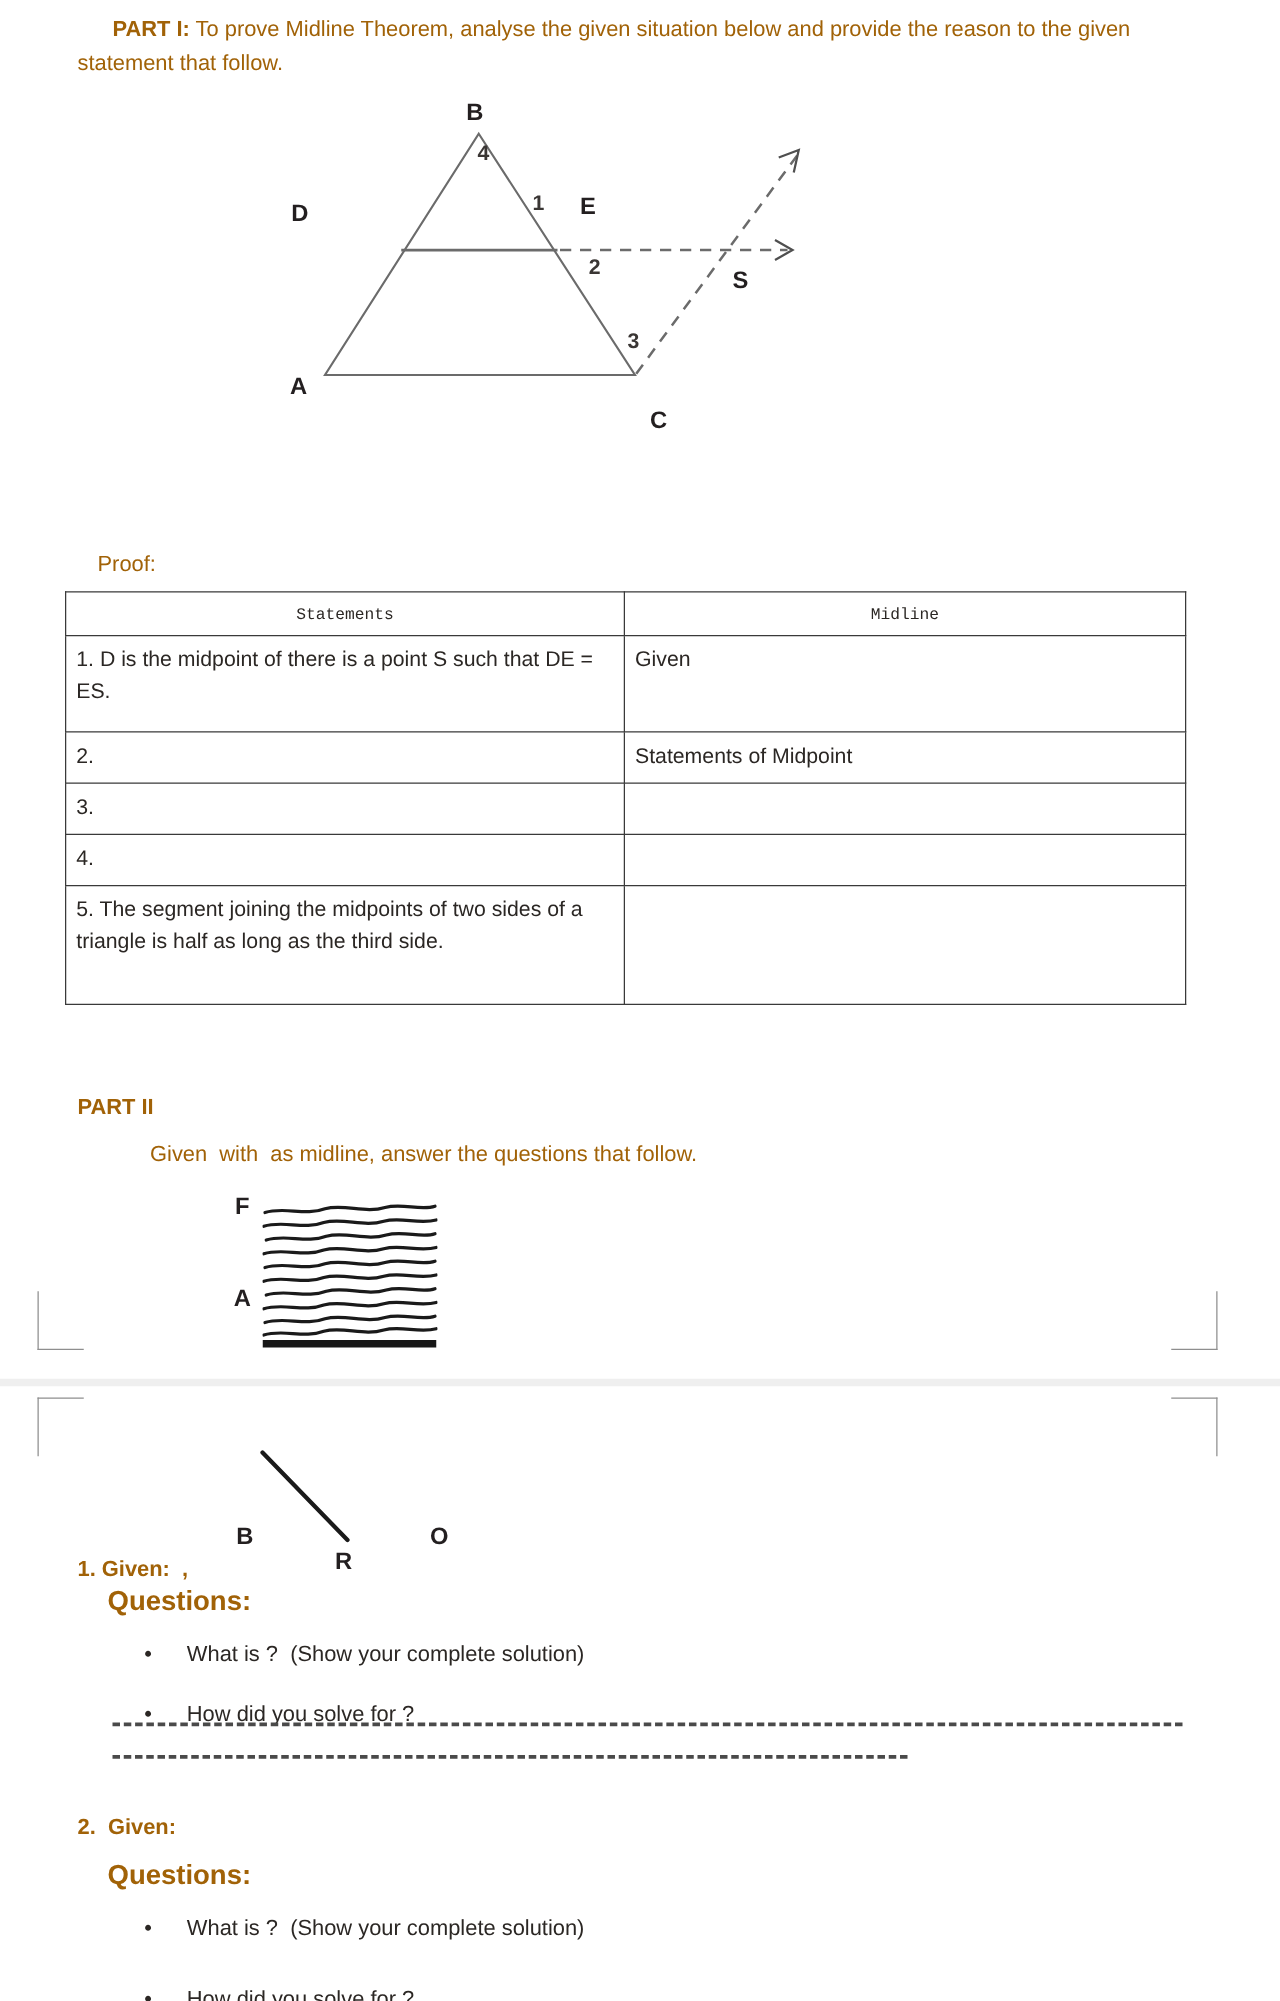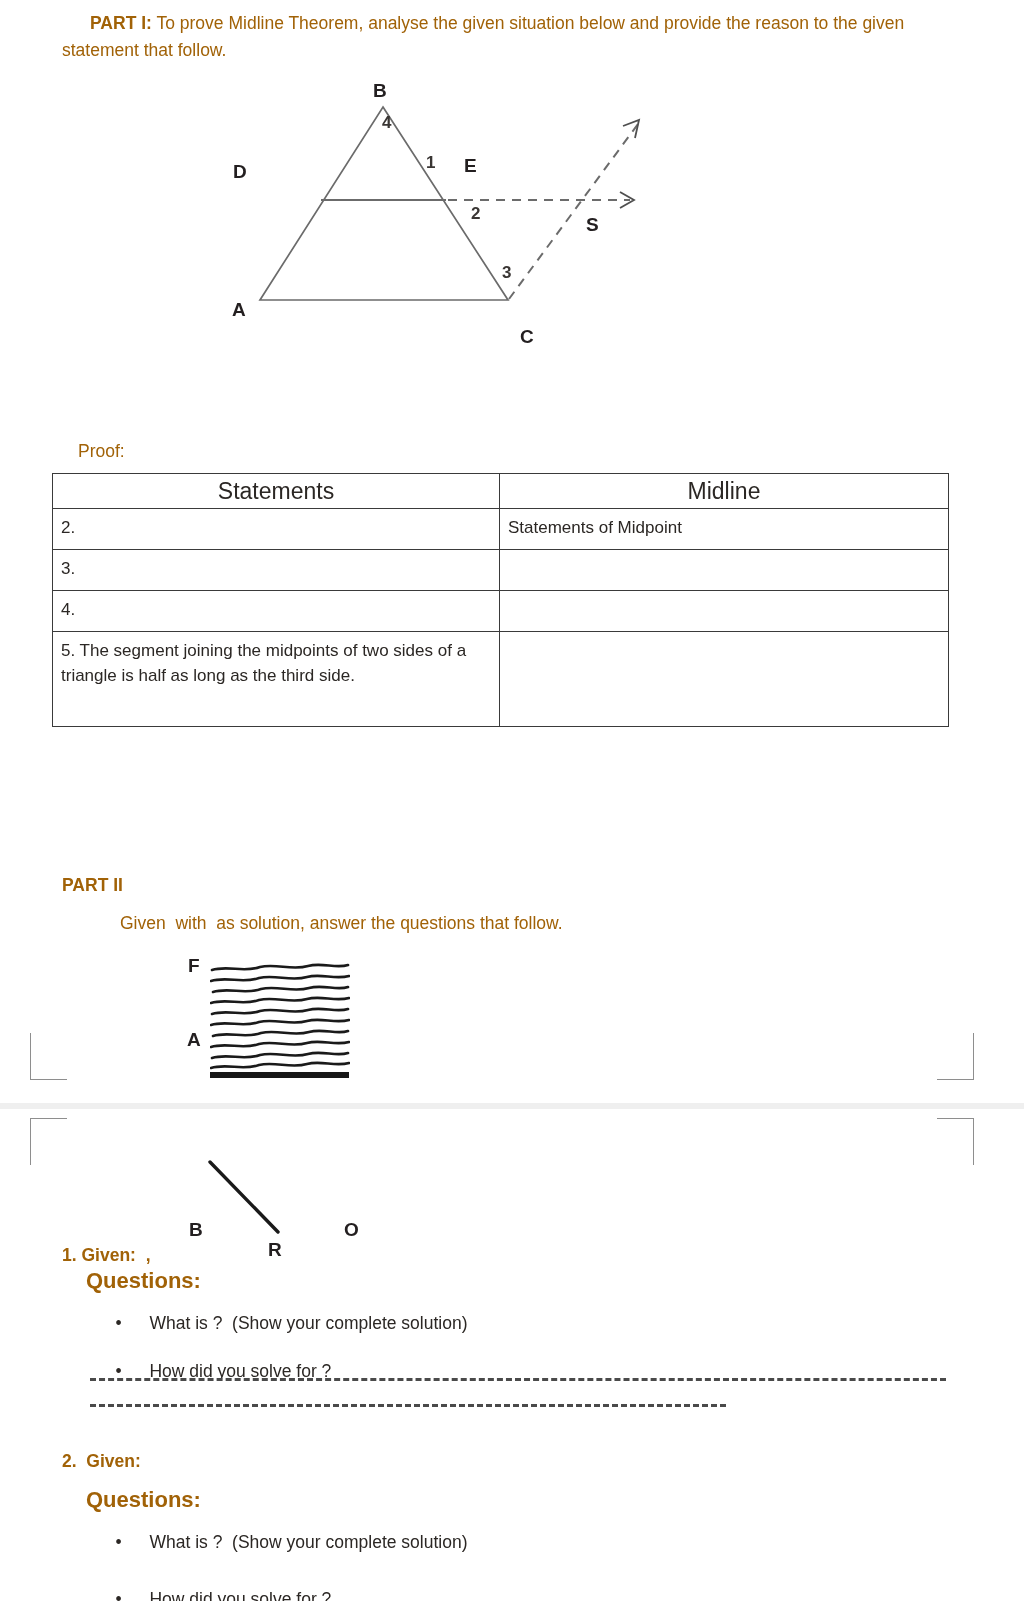--- a/index.html
+++ b/index.html
@@ -87,22 +87,23 @@
     font-size: 17px;
     line-height: 25px;
     color: #2b2724;
     vertical-align: top;
     padding: 6px 8px 8px 8px;
     font-weight: 400;
   }
   #proof-table th {
     text-align: center;
     font-weight: 400;
-    font-size: 23px;
+    font-size: 13px;
     padding: 5px 8px 4px 8px;
+    font-family: Liberation Mono, monospace;
   }
   #proof-table col.c-state { width: 447px; }
   #proof-table col.c-reason { width: 449px; }
   td.h-1 { height: 62px; }
   td.h-2 { height: 26px; }
   td.h-3 { height: 26px; }
   td.h-4 { height: 26px; }
   td.h-5 { height: 80px; }
 
   
@@ -236,40 +237,44 @@
       <col class="c-reason">
     </colgroup>
     <thead>
       <tr>
         <th>Statements</th>
         <th>Midline</th>
       </tr>
     </thead>
     <tbody>
       <tr>
+        <td class="h-1">1. D is the midpoint of there is a point S such that DE = ES.</td>
+        <td class="h-1">Given</td>
+      </tr>
+      <tr>
         <td class="h-2">2.</td>
         <td class="h-2">Statements of Midpoint</td>
       </tr>
       <tr>
         <td class="h-3">3.</td>
         <td class="h-3"></td>
       </tr>
       <tr>
         <td class="h-4">4.</td>
         <td class="h-4"></td>
       </tr>
       <tr>
         <td class="h-5">5. The segment joining the midpoints of two sides of a triangle is half as long as the third side.</td>
         <td class="h-5"></td>
       </tr>
     </tbody>
   </table>
 
   <div class="txt" id="part2-heading">PART II</div>
-  <div class="txt" id="part2-intro">Given  with  as solution, answer the questions that follow.</div>
+  <div class="txt" id="part2-intro">Given  with  as midline, answer the questions that follow.</div>
 
   <div id="scribble-figure">
     <svg width="140" height="120" viewBox="0 0 140 120">
       <g stroke="#1a1a1a" stroke-width="2.6" fill="none" stroke-linecap="round">
         <path d="M2,8 C18,3 34,11 50,5 C66,1 82,9 98,4 C112,0 126,7 138,3"></path>
         <path d="M1,19 C17,14 33,22 49,16 C65,12 81,20 97,15 C111,11 125,18 139,14"></path>
         <path d="M3,30 C19,25 35,33 51,27 C67,23 83,31 99,26 C113,22 127,29 138,25"></path>
         <path d="M1,41 C17,36 33,44 49,38 C65,34 81,42 97,37 C111,33 125,40 139,36"></path>
         <path d="M2,52 C18,47 34,55 50,49 C66,45 82,53 98,48 C112,44 126,51 138,47"></path>
         <path d="M1,63 C17,58 33,66 49,60 C65,56 81,64 97,59 C111,55 125,62 139,58"></path>

